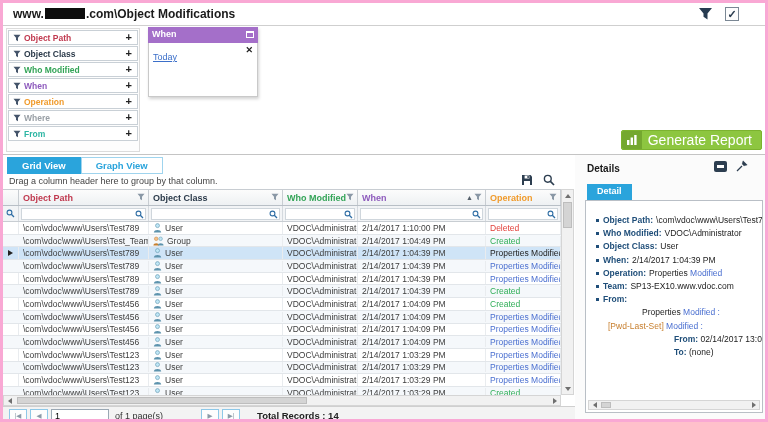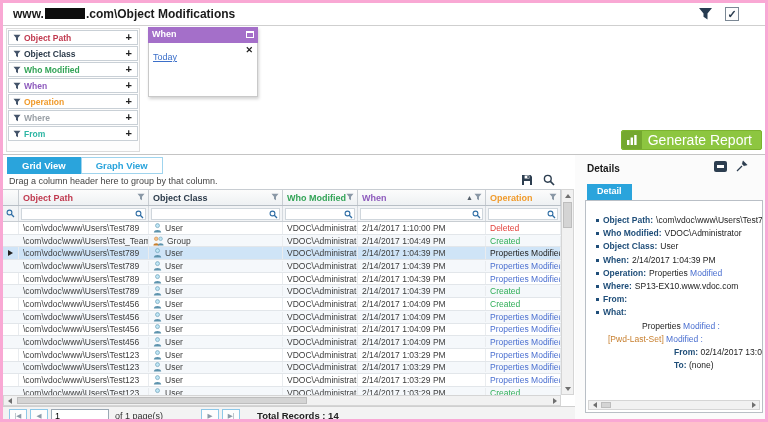--- a/index.html
+++ b/index.html
@@ -537,23 +537,22 @@
           <line x1="2" y1="12" x2="7" y2="7" stroke="#2d3e50" stroke-width="1.3"></line>
         </svg>
       <div class="d-tab">Detail</div>
       <div class="d-box">
         <div id="d-fields">
             <div class="dline"><span class="dbullet"></span><span class="dlabel">Object Path:</span><span class="c-k">\com\vdoc\www\Users\Test789</span></div>
             <div class="dline"><span class="dbullet"></span><span class="dlabel">Who Modified:</span><span class="c-k">VDOC\Administrator</span></div>
             <div class="dline"><span class="dbullet"></span><span class="dlabel">Object Class:</span><span class="c-k">User</span></div>
             <div class="dline"><span class="dbullet"></span><span class="dlabel">When:</span><span class="c-k">2/14/2017 1:04:39 PM</span></div>
             <div class="dline"><span class="dbullet"></span><span class="dlabel">Operation:</span><span class="c-k">Properties </span><span class="c-b">Modified</span></div>
-            <div class="dline"><span class="dbullet"></span><span class="dlabel">Where:</span><span class="c-k">SP13-EX10.www.vdoc.com</span></div>
+            <div class="dline"><span class="dbullet"></span><span class="dlabel">Team:</span><span class="c-k">SP13-EX10.www.vdoc.com</span></div>
             <div class="dline"><span class="dbullet"></span><span class="dlabel">From:</span></div>
-            <div class="dline"><span class="dbullet"></span><span class="dlabel">What:</span></div>
           </div>
         <div id="d-what">
             <div class="wline" style="padding-left: 46px;"><span class="c-k">Properties </span><span class="c-b">Modified :</span></div>
             <div class="wline" style="padding-left: 12px;"><span class="c-o">[Pwd-Last-Set] </span><span class="c-b">Modified :</span></div>
             <div class="wline" style="padding-left: 78px;"><span class="c-n">From: </span><span class="c-k">02/14/2017 13:04:30</span></div>
             <div class="wline" style="padding-left: 78px;"><span class="c-n">To: </span><span class="c-k">(none)</span></div>
           </div>
         <div class="d-hscroll">
           <span class="sbtn" style="left:0;top:-2px;">
               <span class="tri-left"></span>

